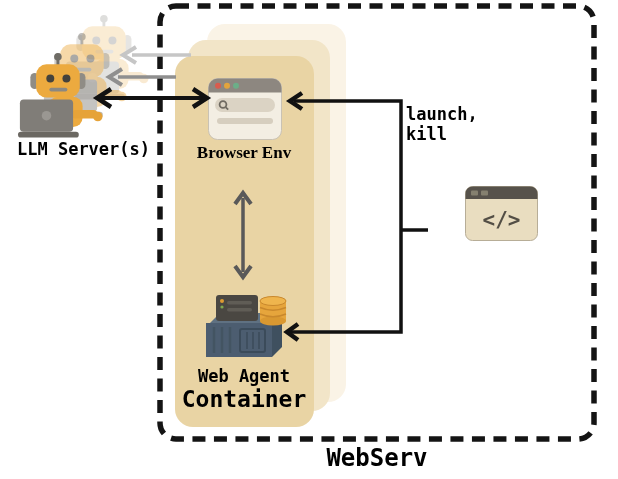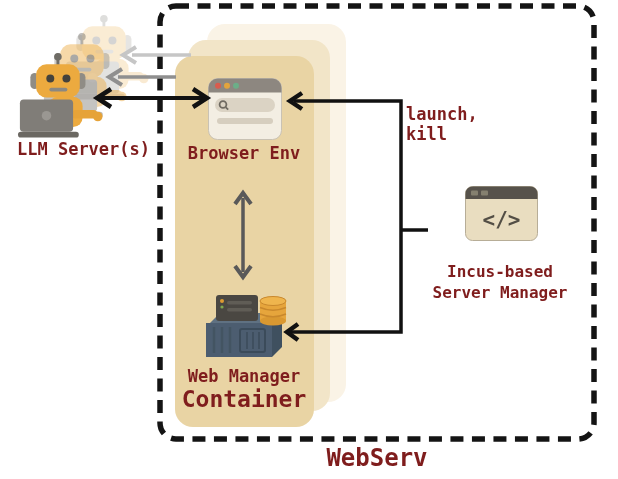--- a/index.html
+++ b/index.html
@@ -10,25 +10,25 @@
   .abs{position:absolute;}
   
   .panel{position:absolute;border-radius:18px;}
   .panel-back{left:207px;top:24px;width:139px;height:378px;background:#faf3e6;}
   .panel-mid{left:188px;top:40px;width:142px;height:371px;background:#f2e5c8;}
   .panel-front{left:175px;top:56px;width:139px;height:371px;background:#e9d4a4;}
   
   .z1{z-index:1}.z2{z-index:2}.z3{z-index:3}.z4{z-index:4;pointer-events:none}
   
   .lbl{
-    position:absolute;font-weight:bold;color:#7f1d1d;text-align:center;
+    position:absolute;font-weight:bold;color:#000000;text-align:center;
     font-family:"DejaVu Sans Mono","Liberation Mono",monospace;
   }
   .lbl-agents{left:6px;top:139px;width:155px;font-size:17px;}
-  .lbl-browser{left:172px;top:143px;width:144px;font-size:17px;}
+  .lbl-browser{left:172px;top:143px;width:144px;font-size:17px;font-family:Liberation Serif, serif;}
   .lbl-ws1{left:174px;top:366px;width:140px;font-size:17px;}
   .lbl-ws2{left:174px;top:386px;width:140px;font-size:23px;}
   .lbl-cmds{left:406px;top:104px;width:120px;font-size:17px;text-align:left;line-height:20px;}
   .lbl-incus{left:419px;top:261px;width:162px;font-size:16px;line-height:21px;}
   .lbl-title{left:297px;top:444px;width:160px;font-size:24px;}
   
   .robots{left:10px;top:14px;width:160px;height:140px;}
   .browser-icon{left:208px;top:78px;width:74px;height:62px;}
   .container-icon{left:202px;top:291px;width:88px;height:73px;}
   .incus-icon{left:465px;top:186px;width:73px;height:55px;}
@@ -125,29 +125,25 @@
   <svg class="abs incus-icon z3" viewBox="0 0 73 55">
     <rect x="0.5" y="0.5" width="72" height="54" rx="7" fill="#e9ddc0" stroke="#b7ad97" stroke-width="1"></rect>
     <path d="M7.5 0.5 h58 a7 7 0 0 1 7 7 v5.5 h-72 v-5.5 a7 7 0 0 1 7 -7 z" fill="#57524b"></path>
     <rect x="6" y="4.5" width="7" height="5" rx="1" fill="#85806f"></rect>
     <rect x="16" y="4.5" width="7" height="5" rx="1" fill="#85806f"></rect>
     <text x="36.5" y="41" text-anchor="middle" font-size="21" font-weight="bold" fill="#534e45" font-family="DejaVu Sans Mono, Liberation Mono, monospace">&lt;/&gt;</text>
   </svg>
 
   <div class="lbl lbl-agents z3">LLM Server(s)</div>
   <div class="lbl lbl-browser z3">Browser Env</div>
-  <div class="lbl lbl-ws1 z3">Web Manager</div>
+  <div class="lbl lbl-ws1 z3">Web Agent</div>
   <div class="lbl lbl-ws2 z3">Container</div>
   <div class="lbl lbl-cmds z3">
     <div>launch,</div>
     <div>kill</div>
-  </div>
-  <div class="lbl lbl-incus z3">
-    <div>Incus-based</div>
-    <div>Server Manager</div>
   </div>
   <div class="lbl lbl-title z3">WebServ</div>
 
   <svg class="abs lines z4" viewBox="0 0 618 479">
 
     <rect x="160" y="6" width="434" height="433" rx="16" fill="none" stroke="#141414" stroke-width="5.5" stroke-dasharray="13 8.5"></rect>
 
     <g stroke="#c6c6c6" fill="none">
       <line x1="132" y1="55" x2="191" y2="55" stroke-width="3.5"></line>
       <polyline points="136,47 123,55 136,63" stroke-width="4"></polyline>

